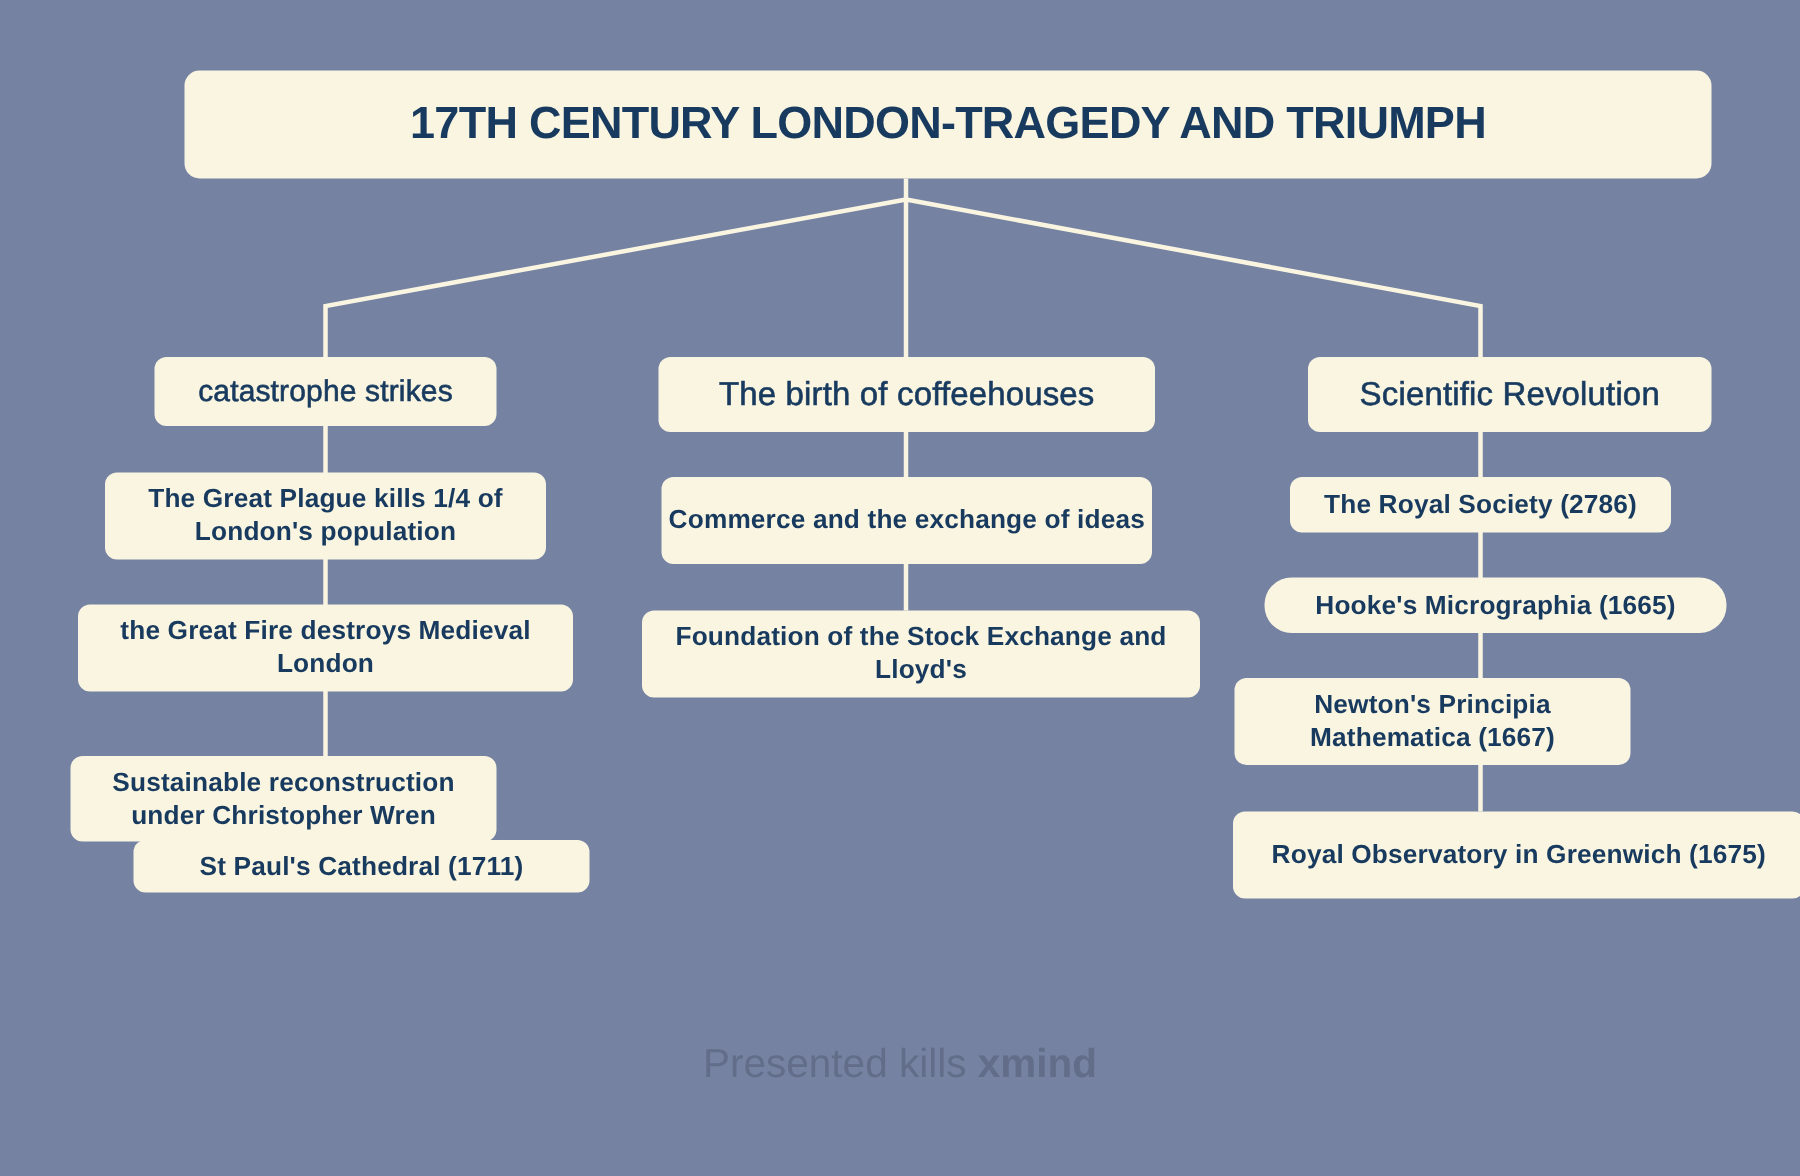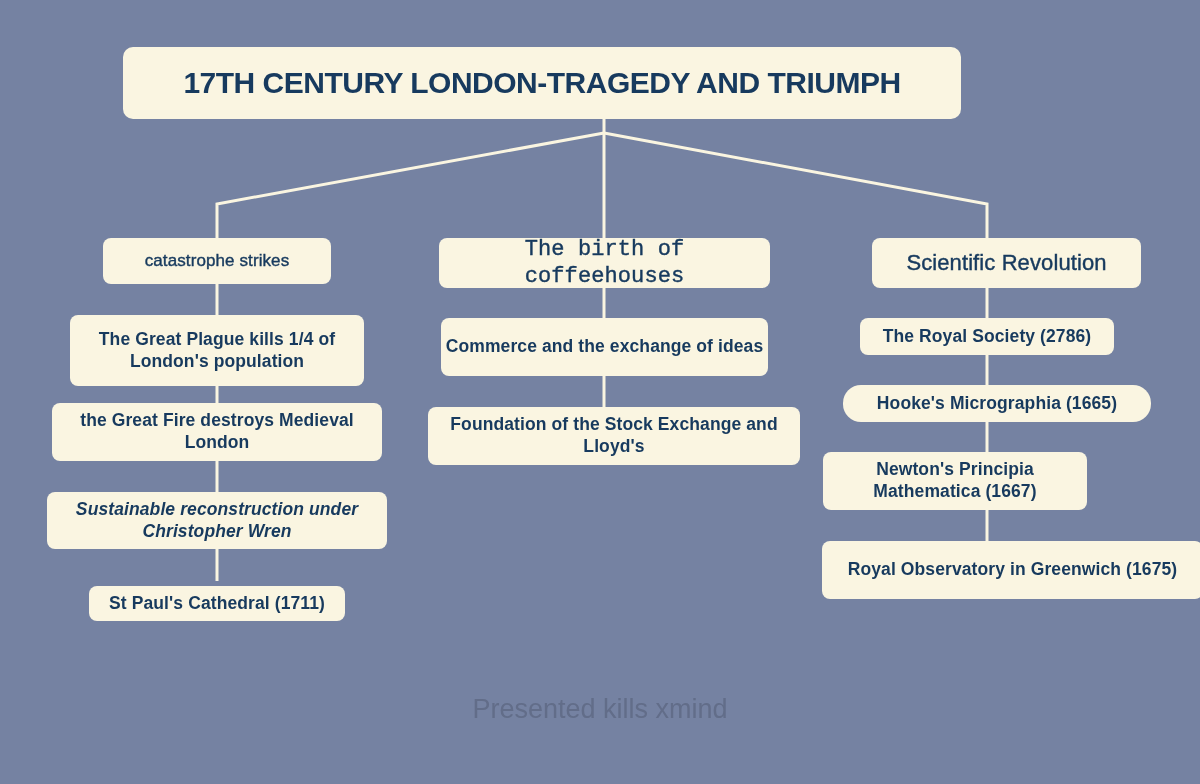--- a/index.html
+++ b/index.html
@@ -40,37 +40,37 @@
       font-size: 30px;
       letter-spacing: -0.5px;
       border-radius: 10px;
     }
     .branch {
       font-size: 22px;
       font-weight: normal;
       -webkit-text-stroke: 0.4px #173a5e;
     }
     .branch.small {
-      font-size: 17px;
+      font-size: 20px;
     }
     .leaf {
       font-size: 17.5px;
       padding: 0 4px;
     }
     .footer {
       position: absolute;
       left: 0;
       width: 1200px;
       top: 694px;
       text-align: center;
       font-size: 27px;
       color: #626d89;
     }
     .footer .brand {
-      font-weight: normal;
+      font-weight: bold;
     }
   </style>
 </head>
 <body>
 
 <svg class="connectors" viewBox="0 0 1200 784" xmlns="http://www.w3.org/2000/svg">
   <g stroke="#faf5e1" stroke-width="3" fill="none" stroke-linejoin="miter">
 
     <line x1="604" y1="119" x2="604" y2="238"></line>
 
@@ -79,41 +79,41 @@
     <polyline points="604,133 987,204 987,238"></polyline>
 
     <line x1="217" y1="284" x2="217" y2="581"></line>
 
     <line x1="604" y1="288" x2="604" y2="407"></line>
 
     <line x1="987" y1="288" x2="987" y2="541"></line>
   </g>
 </svg>
 
-<div class="node root" style="left:123px; top:47px; width:838px; height:72px;">
+<div class="node root" style="left:123px; top:47px; width:1018px; height:72px;">
   <span>17TH CENTURY LONDON-TRAGEDY AND TRIUMPH</span>
 </div>
 
 <div class="node branch small" style="left:103px; top:238px; width:228px; height:46px;">
   <span>catastrophe strikes</span>
 </div>
-<div class="node leaf" style="left:70px; top:315px; width:294px; height:71px;">
+<div class="node leaf" style="left:70px; top:315px; width:294px; height:58px;">
   <span>The Great Plague kills 1/4 of London's population</span>
 </div>
 <div class="node leaf" style="left:52px; top:403px; width:330px; height:58px;text-align:center;">
   <span>the Great Fire destroys Medieval London</span>
 </div>
-<div class="node leaf" style="left:47px; top:492px; width:340px; height:57px;font-style:italic;">
+<div class="node leaf" style="left:47px; top:504px; width:284px; height:57px;">
   <span>Sustainable reconstruction under Christopher Wren</span>
 </div>
-<div class="node leaf" style="left:89px; top:586px; width:256px; height:35px;">
+<div class="node leaf" style="left:89px; top:560px; width:304px; height:35px;">
   <span>St Paul's Cathedral (1711)</span>
 </div>
 
-<div class="node branch" style="left:439px; top:238px; width:331px; height:50px;font-family:Liberation Mono, monospace;">
+<div class="node branch" style="left:439px; top:238px; width:331px; height:50px;">
   <span>The birth of coffeehouses</span>
 </div>
 <div class="node leaf" style="left:441px; top:318px; width:327px; height:58px;align-items:center;">
   <span>Commerce and the exchange of ideas</span>
 </div>
 <div class="node leaf" style="left:428px; top:407px; width:372px; height:58px;">
   <span>Foundation of the Stock Exchange and Lloyd's</span>
 </div>
 
 <div class="node branch" style="left:852px; top:238px; width:269px; height:50px;margin-left:20px;">

